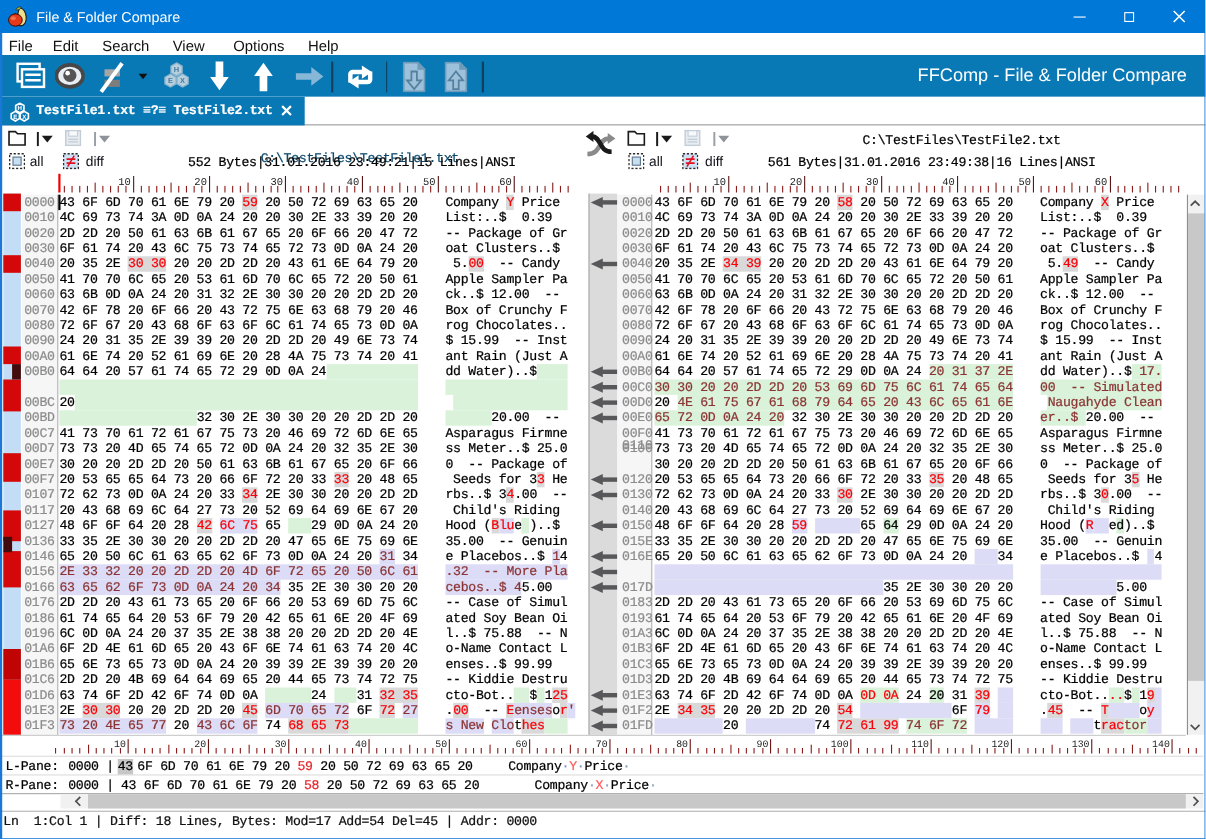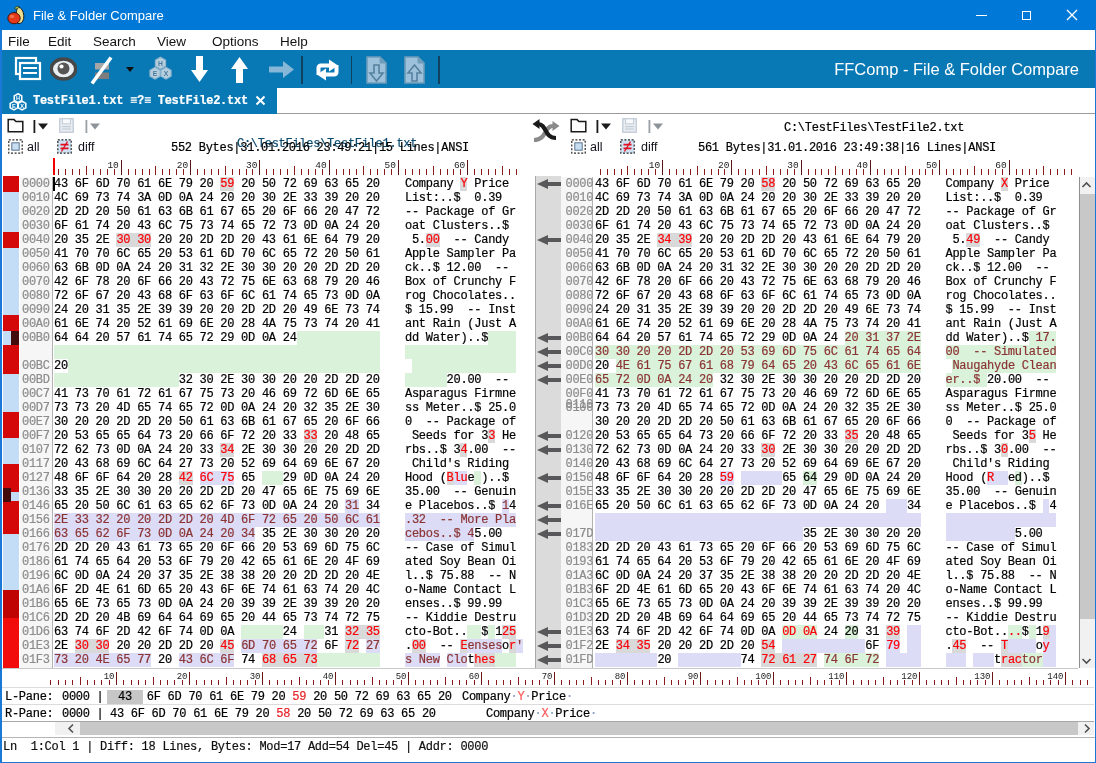--- a/index.html
+++ b/index.html
@@ -544,21 +544,21 @@
 <div class="abs mono addr" style="left:565.5px;top:611px">01D3</div>
 <div class="abs mono" style="left:595px;top:611px">2D 2D 20 4B 69 64 64 69 65 20 44 65 73 74 72 75</div>
 <div class="abs mono" style="left:945.5px;top:611px">-- Kiddie Destru</div>
 <div class="abs mono addr" style="left:565.5px;top:625px">01E3</div>
 <div class="abs mono" style="left:595px;top:625px">63 74 6F 2D 42 6F 74 0D 0A <span class="ir">0D 0A</span> 24 <span class="gb">20</span> 31 <span class="m">39</span> <span class="lg">  </span></div>
 <div class="abs mono" style="left:945.5px;top:625px">cto-Bot..<span class="ir">..</span>$<span class="gb"> </span>1<span class="m">9</span><span class="lg"> </span></div>
 <div class="abs mono addr" style="left:565.5px;top:639px">01F2</div>
 <div class="abs mono" style="left:595px;top:639px">2E <span class="m">34 35</span> 20 20 2D 2D 20 <span class="m">54</span> <span class="lg">            </span>6F <span class="dr">79</span> <span class="lg">  </span></div>
 <div class="abs mono" style="left:945.5px;top:639px">.<span class="m">45</span>  -- <span class="m">T</span><span class="lg">    </span>o<span class="dr">y</span><span class="lg"> </span></div>
 <div class="abs mono addr" style="left:565.5px;top:653px">01FD</div>
-<div class="abs mono" style="left:595px;top:653px"><span class="lg">         </span>20 <span class="lg">         </span>74 <span class="m">72 61 27</span> <span class="i">74 6F 72</span> <span class="lg">     </span></div>
+<div class="abs mono" style="left:595px;top:653px"><span class="lg">         </span>20 <span class="lg">         </span>74 <span class="m">72 61 99</span> <span class="i">74 6F 72</span> <span class="lg">     </span></div>
 <div class="abs mono" style="left:945.5px;top:653px"><span class="lg">   </span> <span class="lg">   </span>t<span class="m">rac</span><span class="i">tor</span><span class="lg">  </span></div>
 <div class="abs" style="left:537px;top:178.5px;width:0;height:0;border-top:5.5px solid transparent;border-bottom:5.5px solid transparent;border-right:11px solid #58585a"></div>
 <div class="abs" style="left:546px;top:182px;width:14.5px;height:4px;background:#58585a"></div>
 <div class="abs" style="left:537px;top:234.5px;width:0;height:0;border-top:5.5px solid transparent;border-bottom:5.5px solid transparent;border-right:11px solid #58585a"></div>
 <div class="abs" style="left:546px;top:238px;width:14.5px;height:4px;background:#58585a"></div>
 <div class="abs" style="left:537px;top:332.5px;width:0;height:0;border-top:5.5px solid transparent;border-bottom:5.5px solid transparent;border-right:11px solid #58585a"></div>
 <div class="abs" style="left:546px;top:336px;width:14.5px;height:4px;background:#58585a"></div>
 <div class="abs" style="left:537px;top:346.5px;width:0;height:0;border-top:5.5px solid transparent;border-bottom:5.5px solid transparent;border-right:11px solid #58585a"></div>
 <div class="abs" style="left:546px;top:350px;width:14.5px;height:4px;background:#58585a"></div>
 <div class="abs" style="left:537px;top:360.5px;width:0;height:0;border-top:5.5px solid transparent;border-bottom:5.5px solid transparent;border-right:11px solid #58585a"></div>
@@ -748,21 +748,21 @@
 <div class="num" style="left:1033.5px;top:671.5px;width:30px;text-align:right;font-size:9px">140</div>
 <div class="tick" style="left:1072.3px;top:679.5px;height:5px"></div>
 <div class="tick" style="left:1079.6px;top:679.5px;height:5px"></div>
 <div class="tick" style="left:1086.9px;top:679.5px;height:5px"></div>
 <div class="abs" style="left:0;top:686.5px;width:1094px;height:1px;background:#dcdcdc"></div>
 <div class="abs" style="left:0;top:703.5px;width:1094px;height:1px;background:#dcdcdc"></div>
 <div class="abs" style="left:0;top:720.5px;width:1094px;height:1px;background:#a8a8a8"></div>
 <div class="abs mono" style="left:5px;top:689.5px;color:#000;">L-Pane:</div>
 <div class="abs mono" style="left:62px;top:689.5px;color:#000;">0000</div>
 <div class="abs mono" style="left:96.5px;top:689.5px;color:#000;">|</div>
-<div class="abs mono" style="left:110px;top:689.5px;color:#000;"><span style="background:#c6c6c6;padding:0 11px;margin:0 -3px">43</span> 6F 6D 70 61 6E 79 20 <span style="color:#e8252a">59</span> 20 50 72 69 63 65 20</div>
+<div class="abs mono" style="left:110px;top:689.5px;color:#000;"><span style="background:#c6c6c6;padding:0 0;margin:0 -3px">43</span> 6F 6D 70 61 6E 79 20 <span style="color:#e8252a">59</span> 20 50 72 69 63 65 20</div>
 <div class="abs mono" style="left:462px;top:689.5px;color:#000;">Company<span style="color:#8a9cc0">·</span><span style="color:#ff5a5a">Y</span><span style="color:#8a9cc0">·</span>Price<span style="color:#8a9cc0">·</span></div>
 <div class="abs mono" style="left:5px;top:706.5px;color:#000;">R-Pane:</div>
 <div class="abs mono" style="left:62px;top:706.5px;color:#000;">0000</div>
 <div class="abs mono" style="left:96.5px;top:706.5px;color:#000;">|</div>
 <div class="abs mono" style="left:110px;top:706.5px;color:#000;">43 6F 6D 70 61 6E 79 20 <span style="color:#e8252a">58</span> 20 50 72 69 63 65 20</div>
 <div class="abs mono" style="left:486px;top:706.5px;color:#000;">Company<span style="color:#8a9cc0">·</span><span style="color:#ff5a5a">X</span><span style="color:#8a9cc0">·</span>Price<span style="color:#8a9cc0">·</span></div>
 <div class="abs" style="left:55px;top:722px;width:1039px;height:13px;background:#f1f1f1"></div>
 <div class="abs" style="left:80px;top:722px;width:998px;height:13px;background:#c8c8c8"></div>
 <svg class="abs" style="left:66px;top:723px" width="11" height="11" viewBox="0 0 11 11">
 <path d="M7 1.5 L3 5.5 L7 9.5" stroke="#505050" stroke-width="1.6" fill="none"></path>

